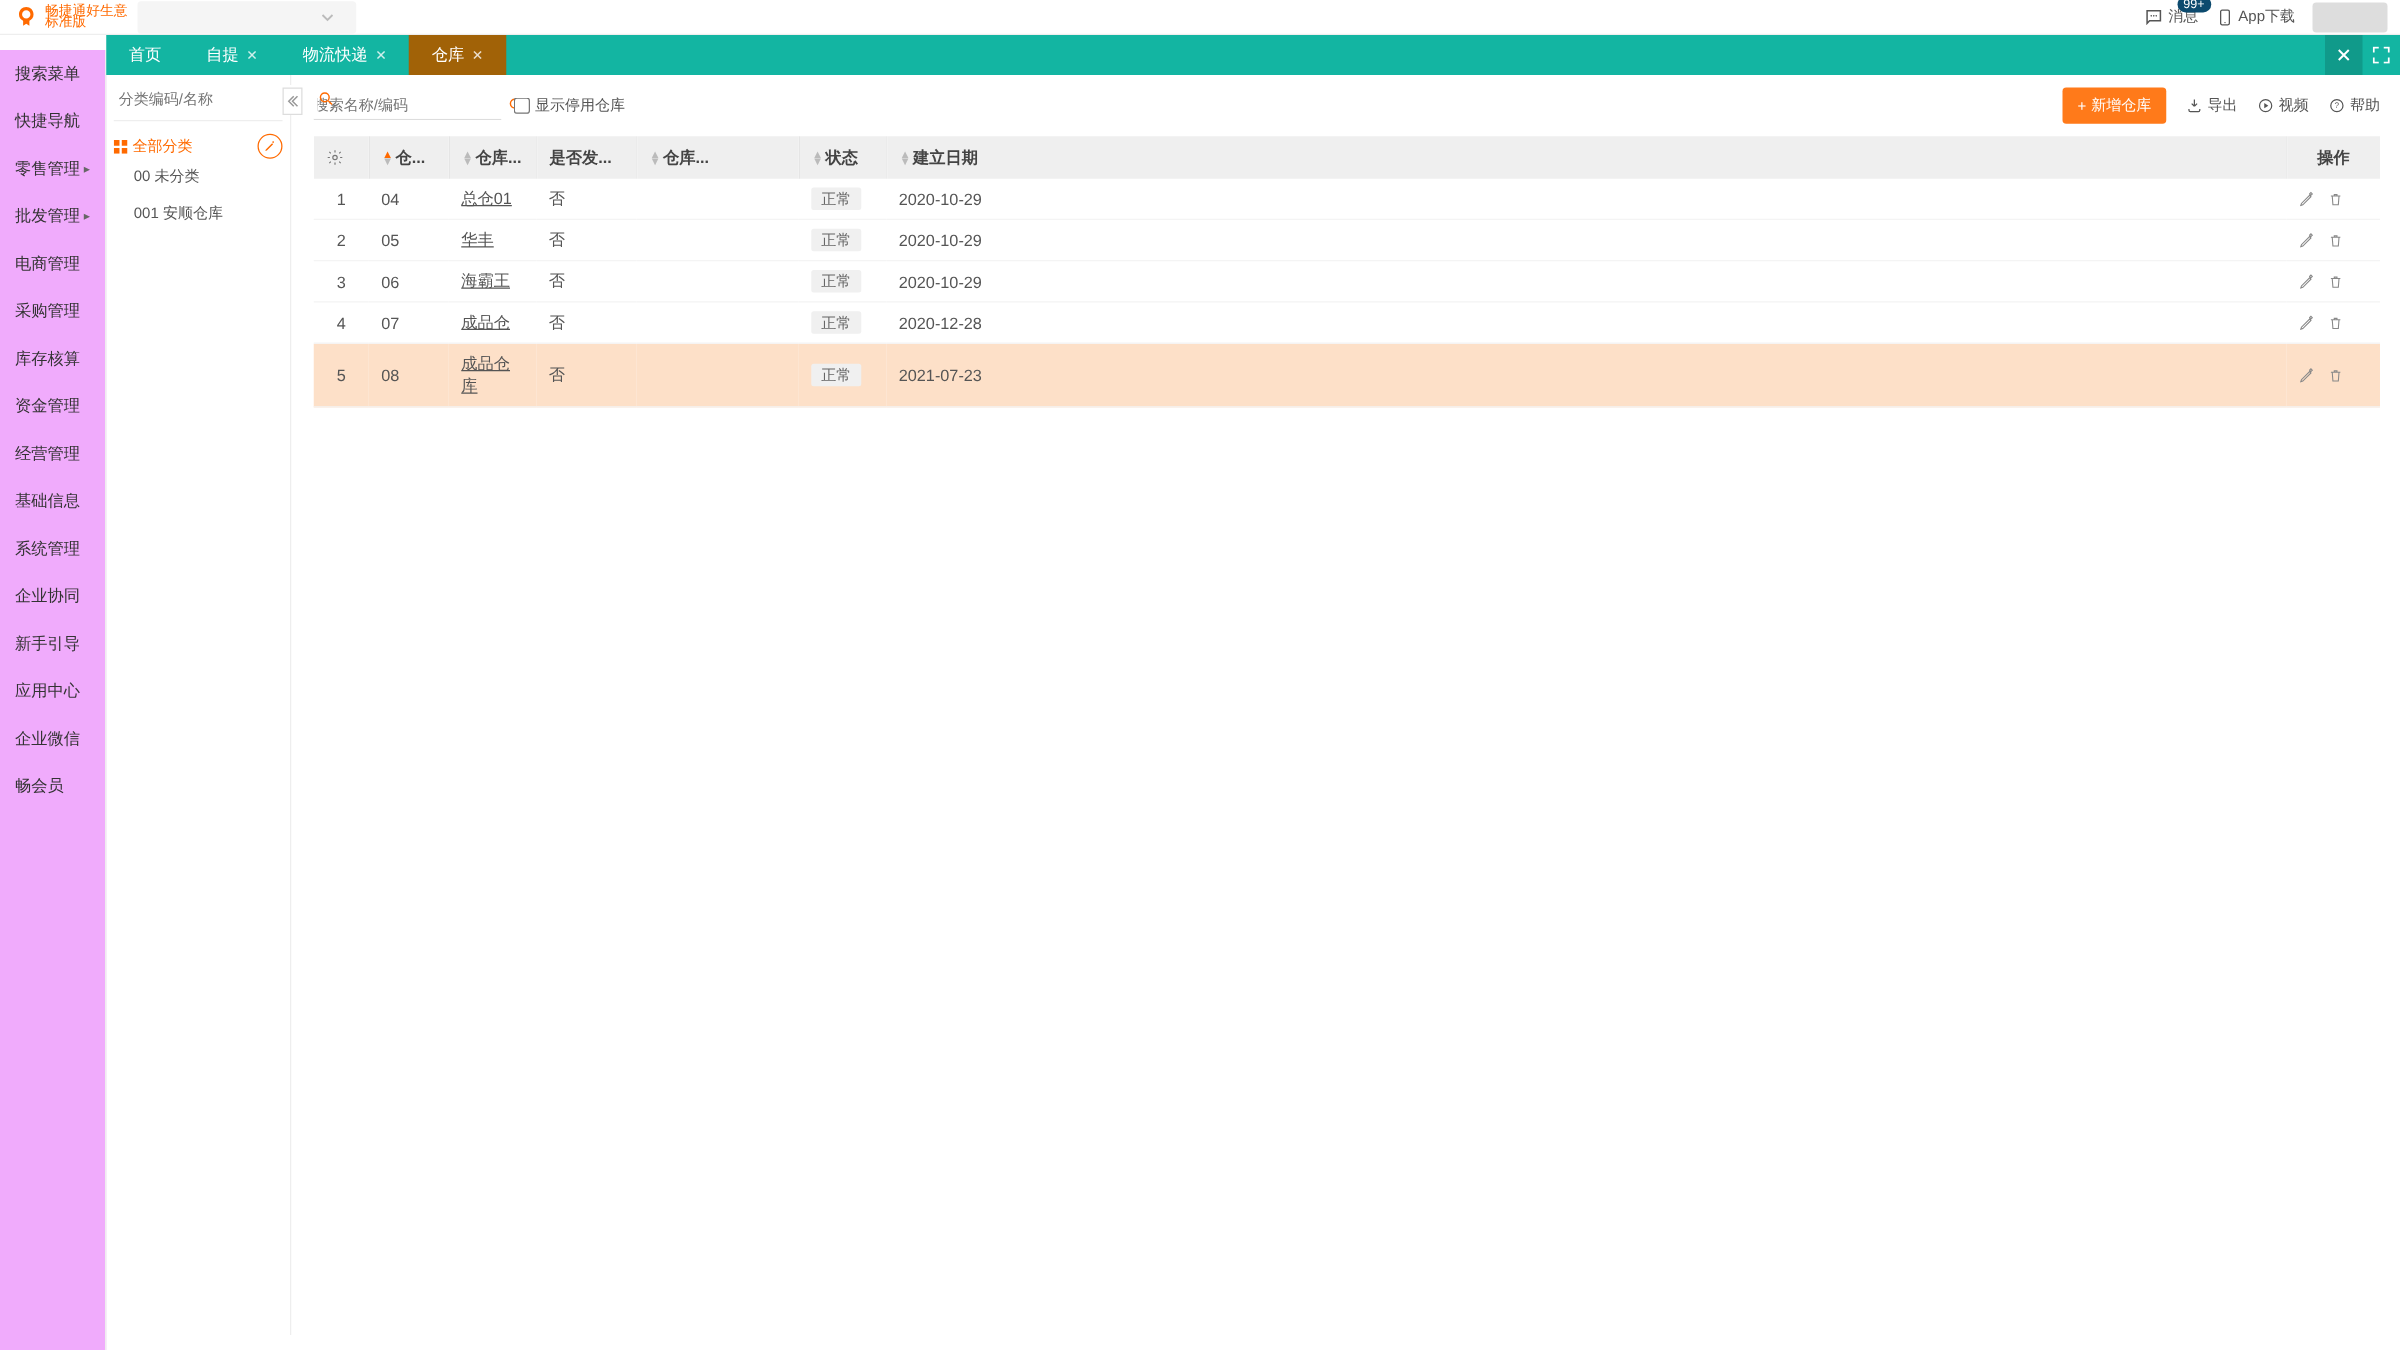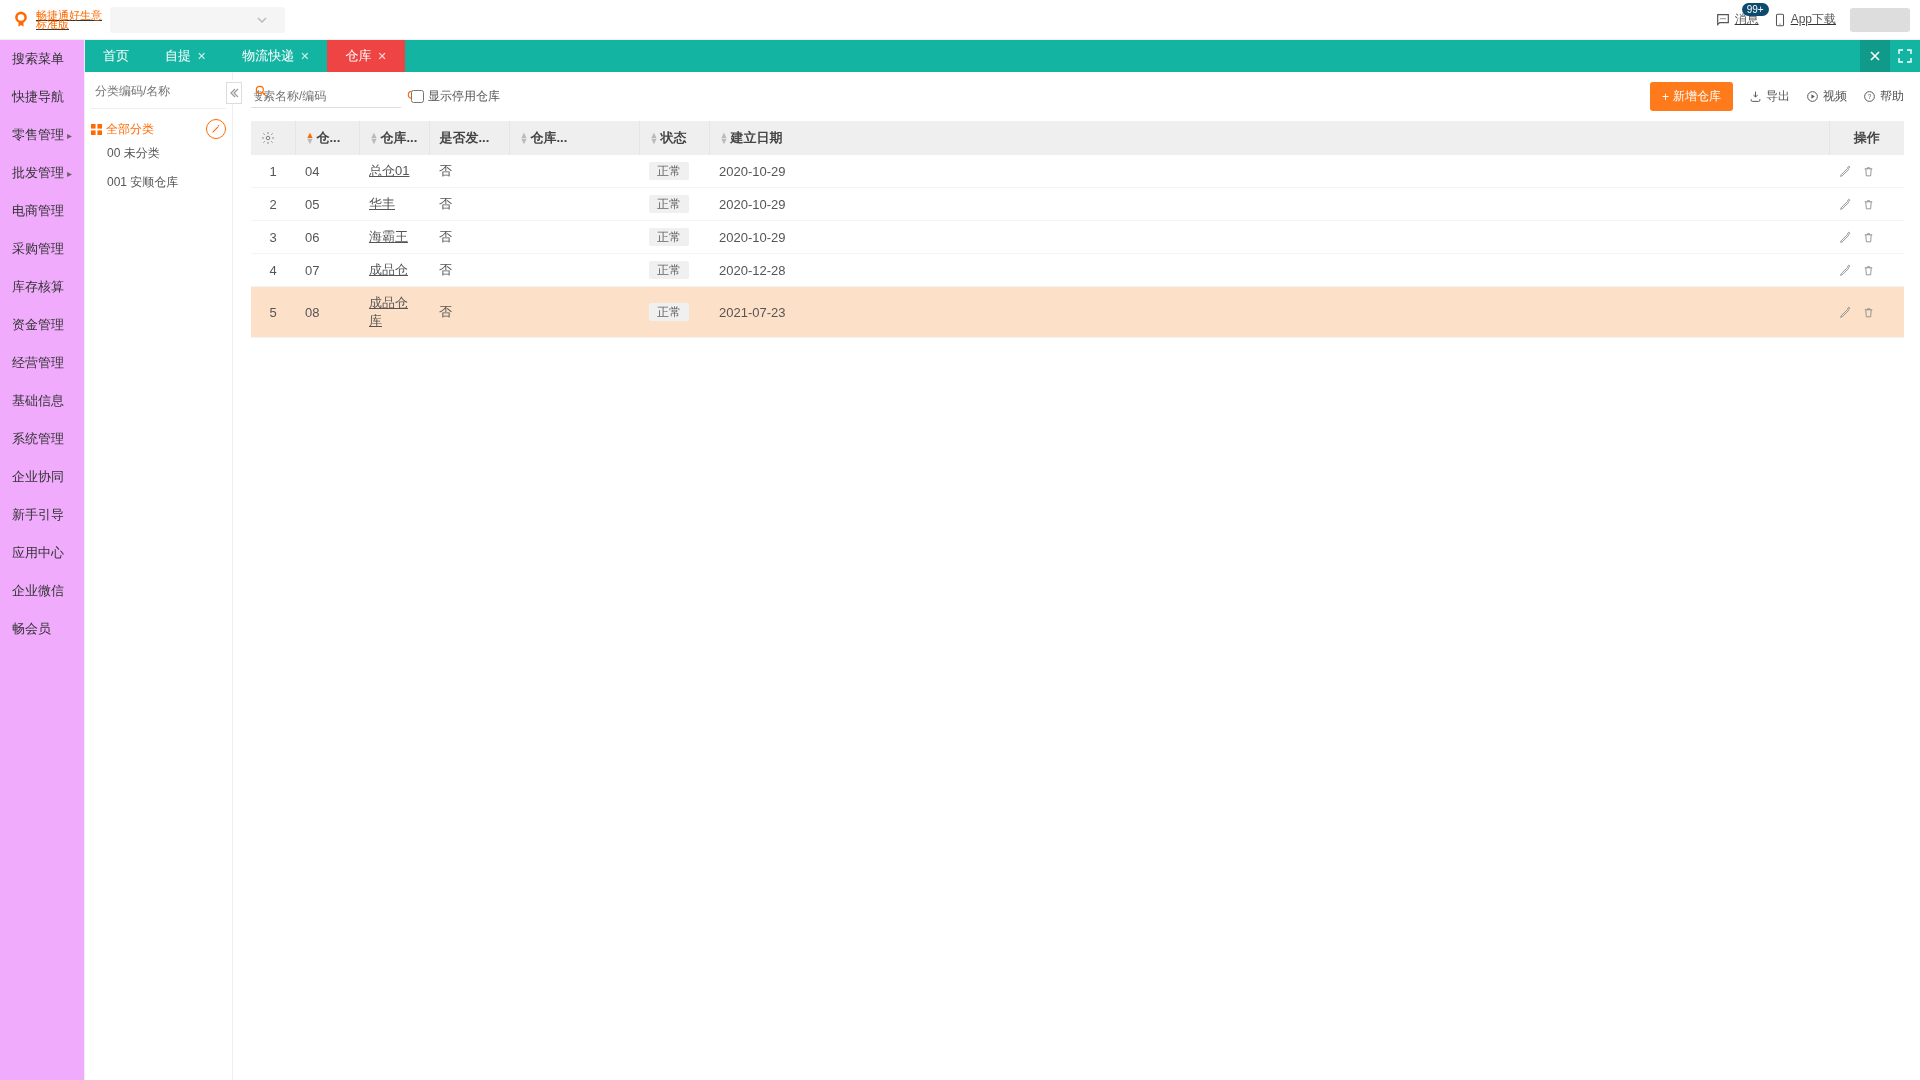--- a/index.html
+++ b/index.html
@@ -1,35 +1,35 @@
 <!DOCTYPE html>
 <html><head>
 <meta charset="utf-8">
 <style>
 * { margin: 0; padding: 0; box-sizing: border-box; }
 body { font-family: "Microsoft YaHei", Arial, sans-serif; font-size: 13px; color: #333; background: #fff; overflow: hidden; }
 
 
-.top-header { height: 40px; display: flex; align-items: center; justify-content: space-between; padding: 0 10px; border-bottom: 1px solid #eee; text-decoration: underline; }
+.top-header { height: 28px; display: flex; align-items: center; justify-content: space-between; padding: 0 10px; border-bottom: 1px solid #eee; }
 .top-left { display: flex; align-items: center; gap: 8px; }
 .brand { display: flex; align-items: center; gap: 4px; }
 .brand-logo { width: 22px; height: 22px; display: inline-flex; align-items: center; justify-content: center; color: #ff6a00; font-weight: bold; font-size: 18px; }
 .brand-text { font-size: 11px; color: #ff6a00; }
 .brand-sub { font-size: 11px; color: #ff6a00; margin-top: -2px; }
 .brand-col { display: flex; flex-direction: column; line-height: 1; }
 .org-select { background: #f5f5f5; padding: 4px 18px; border-radius: 3px; color: #999; display: flex; align-items: center; gap: 8px; cursor: pointer; height: 26px; width: 175px; justify-content: flex-end; }
 .top-right { display: flex; align-items: center; gap: 14px; color: #555; }
 .top-item { display: flex; align-items: center; gap: 4px; cursor: pointer; font-size: 12px; position: relative; }
 .badge { position: absolute; top: -8px; right: -10px; background: #0c4a6e; color: #fff; border-radius: 8px; font-size: 10px; padding: 1px 5px; }
 .avatar { width: 60px; height: 24px; background: #ddd; border-radius: 3px; }
 
 
 .tabs-bar { height: 32px; background: #13b5a2; display: flex; align-items: stretch; color: #fff; font-size: 13px; margin-left: 85px; position: relative; }
 .tab { padding: 0 18px; display: flex; align-items: center; gap: 6px; cursor: pointer; }
-.tab.active { background: #ef4444; }
+.tab.active { background: #a16207; }
 .tab-close { font-size: 11px; color: rgba(255,255,255,0.8); }
 .tabs-right { position: absolute; right: 0; top: 0; display: flex; align-items: center; height: 100%; }
 .tab-icon-btn { width: 30px; height: 100%; display: flex; align-items: center; justify-content: center; cursor: pointer; color: #fff; }
 .left-nav { width: 85px; background: #f0abfc; border-right: 1px solid #eee; padding-top: 0; position: absolute; top: 40px; left: 0; bottom: 0; }
 .nav-item { padding: 10px 12px; font-size: 13px; color: #333; cursor: pointer; display: flex; align-items: center; justify-content: space-between; }
 .nav-item .arrow { font-size: 10px; color: #666; }
 
 
 .content-wrap { margin-left: 85px; flex: 1; display: flex; height: calc(100vh - 72px); }
 .tree-panel { width: 148px; border-right: 1px solid #eee; padding: 8px 6px; position: relative; }

